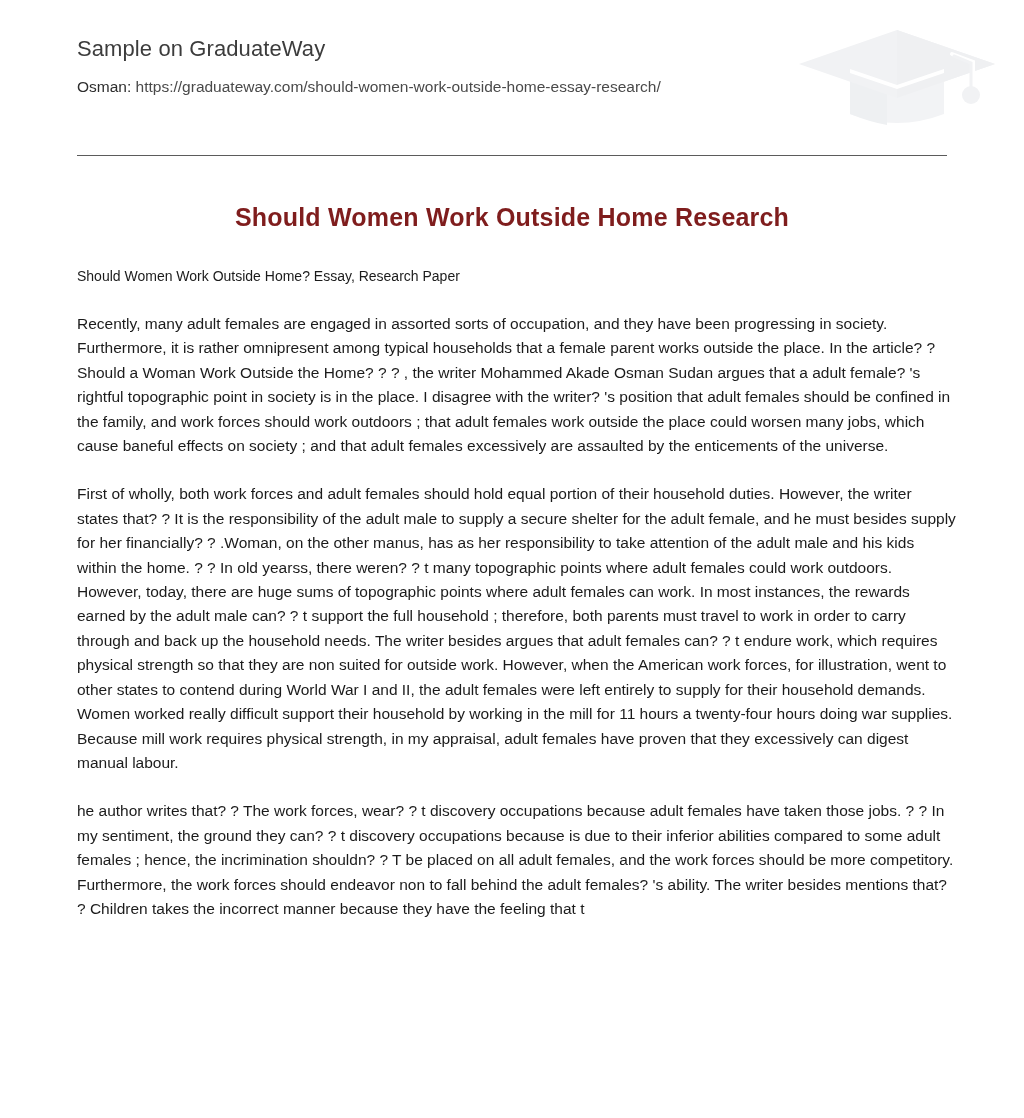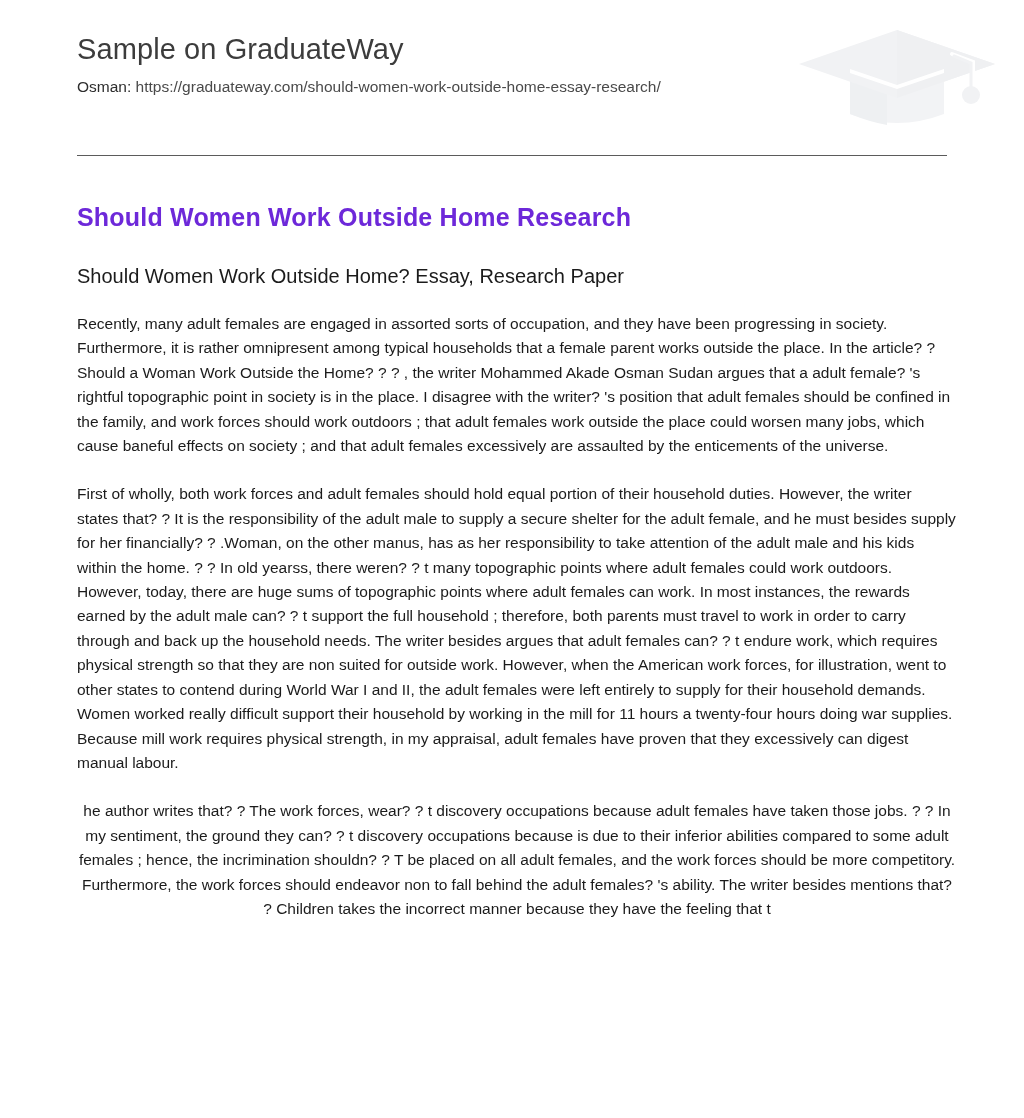--- a/index.html
+++ b/index.html
@@ -25,21 +25,21 @@
 
   
   .header {
     position: absolute;
     left: 77px;
     top: 34px;
     right: 77px;
     height: 110px;
   }
   .brand-title {
-    font-size: 29px;
+    font-size: 22px;
     font-weight: 400;
     color: #3c3c3c;
     line-height: 30px;
     margin: 0;
     letter-spacing: 0.1px;
   }
   .source-line {
     margin-top: 12px;
     font-size: 15.5px;
     line-height: 22px;
@@ -78,51 +78,51 @@
     height: 1px;
     background: #5b5b5b;
   }
 
   
   .doc-title {
     position: absolute;
     left: 77px;
     top: 200px;
     width: 870px;
+    text-align: center;
     font-size: 25px;
     font-weight: 700;
-    color: #6d28d9;
+    color: #7f1d1d;
     line-height: 34px;
     margin: 0;
     letter-spacing: 0.2px;
   }
 
   
   .body-wrap {
     position: absolute;
     left: 77px;
     top: 264px;
     width: 880px;
   }
   .subtitle {
-    font-size: 20px;
+    font-size: 14px;
     line-height: 24px;
     color: #1b1b1b;
     margin: 0 0 24px 0;
   }
   .para {
     font-size: 15.5px;
     line-height: 24.4px;
     color: #1b1b1b;
     margin: 0 0 24px 0;
     text-align: left;
   }
   .para:last-child {
     margin-bottom: 0;
-    text-align: center;
   }
 </style>
 </head>
 <body>
 
 <div class="page">
 
   <div class="header">
     <h1 class="brand-title">Sample on GraduateWay</h1>
     <div class="source-line">

